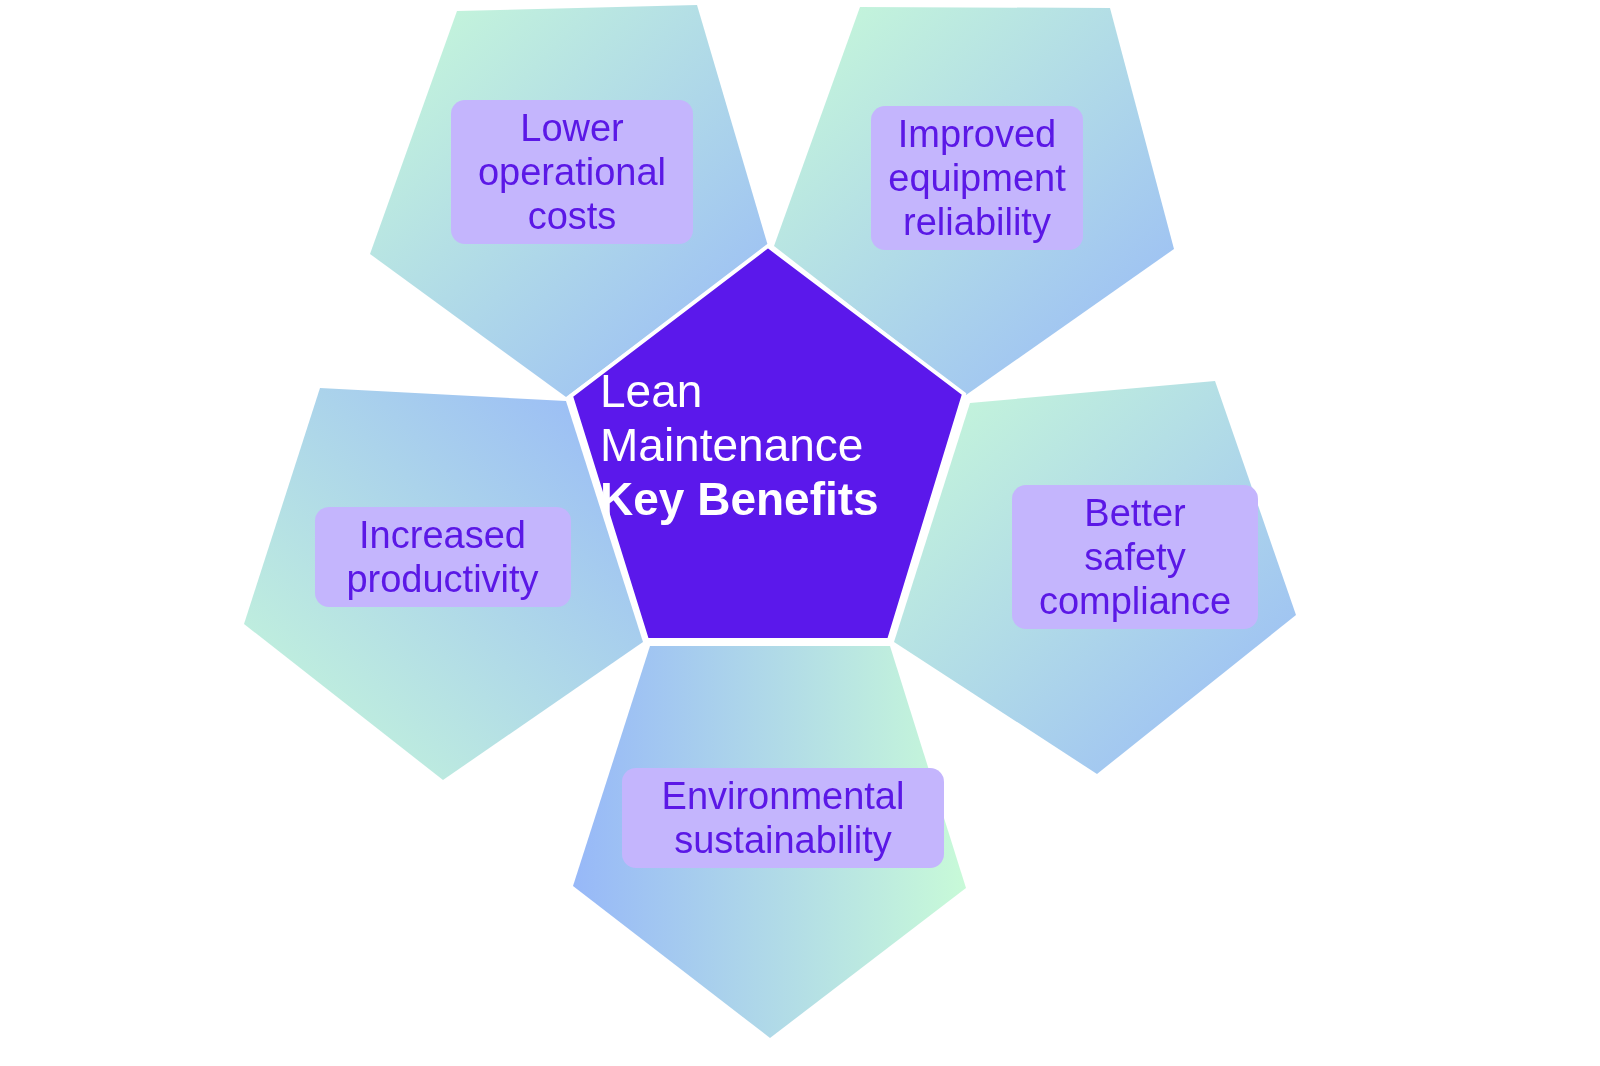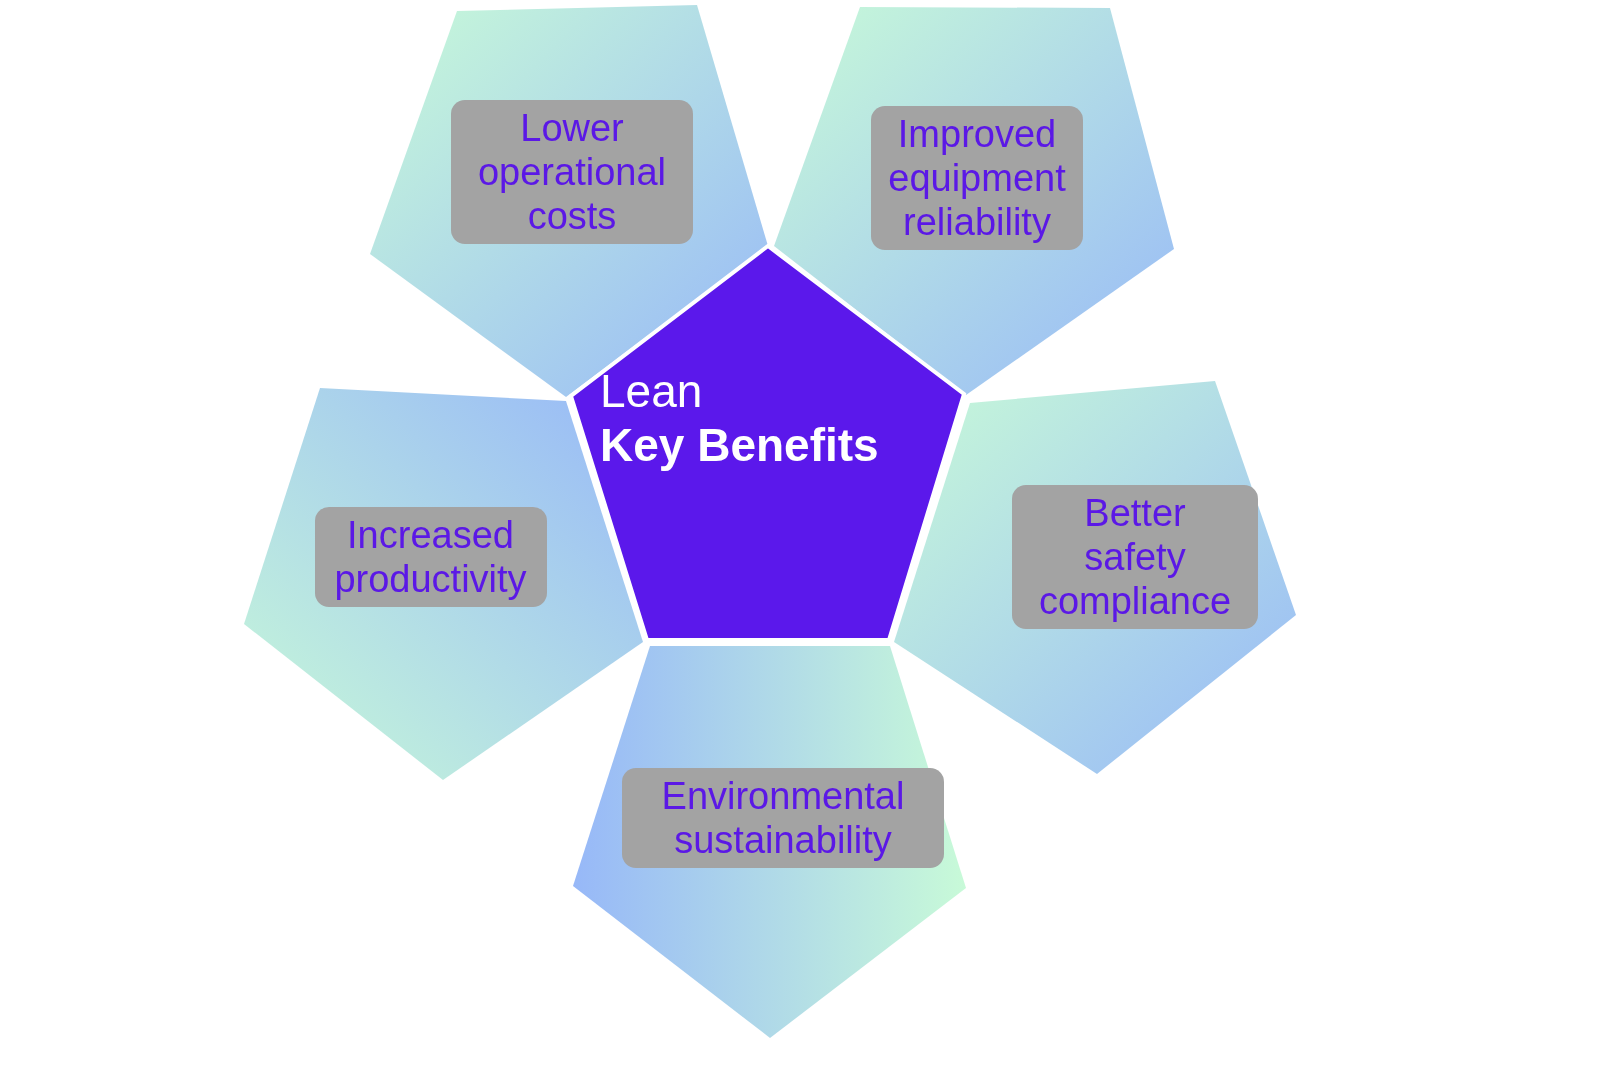--- a/index.html
+++ b/index.html
@@ -1,18 +1,18 @@
 <!DOCTYPE html>
 <html><head>
 <meta charset="utf-8">
 <style>
   html, body { margin: 0; padding: 0; background: #ffffff; }
   body { width: 1600px; height: 1066px; position: relative; overflow: hidden; font-family: "Liberation Sans", "DejaVu Sans", sans-serif; }
   svg { position: absolute; left: 0; top: 0; }
-  .label-box { position: absolute; background: #a3a3a3; border-radius: 14px; color: #5b18e6; font-size: 38px; line-height: 44px; text-align: center; padding: 6px 14px; box-sizing: border-box; }
+  .label-box { position: absolute; background: #c4b5fd; border-radius: 14px; color: #5b18e6; font-size: 38px; line-height: 44px; text-align: center; padding: 6px 14px; box-sizing: border-box; }
   .center-text { position: absolute; left: 600px; width: 340px; color: #ffffff; }
   .center-line1 { font-size: 46px; line-height: 54px; }
   .center-bold { font-size: 46px; line-height: 54px; font-weight: bold; }
 </style>
 </head>
 <body>
 
 <svg width="1600" height="1066" viewBox="0 0 1600 1066">
   <defs>
     <linearGradient id="gTL" x1="0" y1="0" x2="1" y2="1">
@@ -45,20 +45,21 @@
 
   <polygon points="320,388 566,401 643,642 443,780 244,624" fill="url(#gL)"></polygon>
 
   <polygon points="650,646 890,646 966,888 770,1038 573,886" fill="url(#gB)"></polygon>
 
   <polygon points="768,246 964,394 889,640 647,640 571,396" fill="#5b18eb" stroke="#ffffff" stroke-width="4"></polygon>
 </svg>
 
 <div class="center-text" style="top:364px;">
   <div class="center-line1">Lean</div>
+  <div class="center-line1">Maintenance</div>
   <div class="center-bold">Key Benefits</div>
 </div>
 
 <div class="label-box" style="left:451px; top:100px; width:242px;">
   <div>Lower</div>
   <div>operational</div>
   <div>costs</div>
 </div>
 
 <div class="label-box" style="left:871px; top:106px; width:212px;text-align:center;">
@@ -71,16 +72,16 @@
   <div>Better</div>
   <div>safety</div>
   <div>compliance</div>
 </div>
 
 <div class="label-box" style="left:622px; top:768px; width:322px;">
   <div>Environmental</div>
   <div>sustainability</div>
 </div>
 
-<div class="label-box" style="left:315px; top:507px; width:232px;padding-left:13px;">
+<div class="label-box" style="left:315px; top:507px; width:256px;padding-left:13px;">
   <div>Increased</div>
   <div>productivity</div>
 </div>
 
 </body></html>

